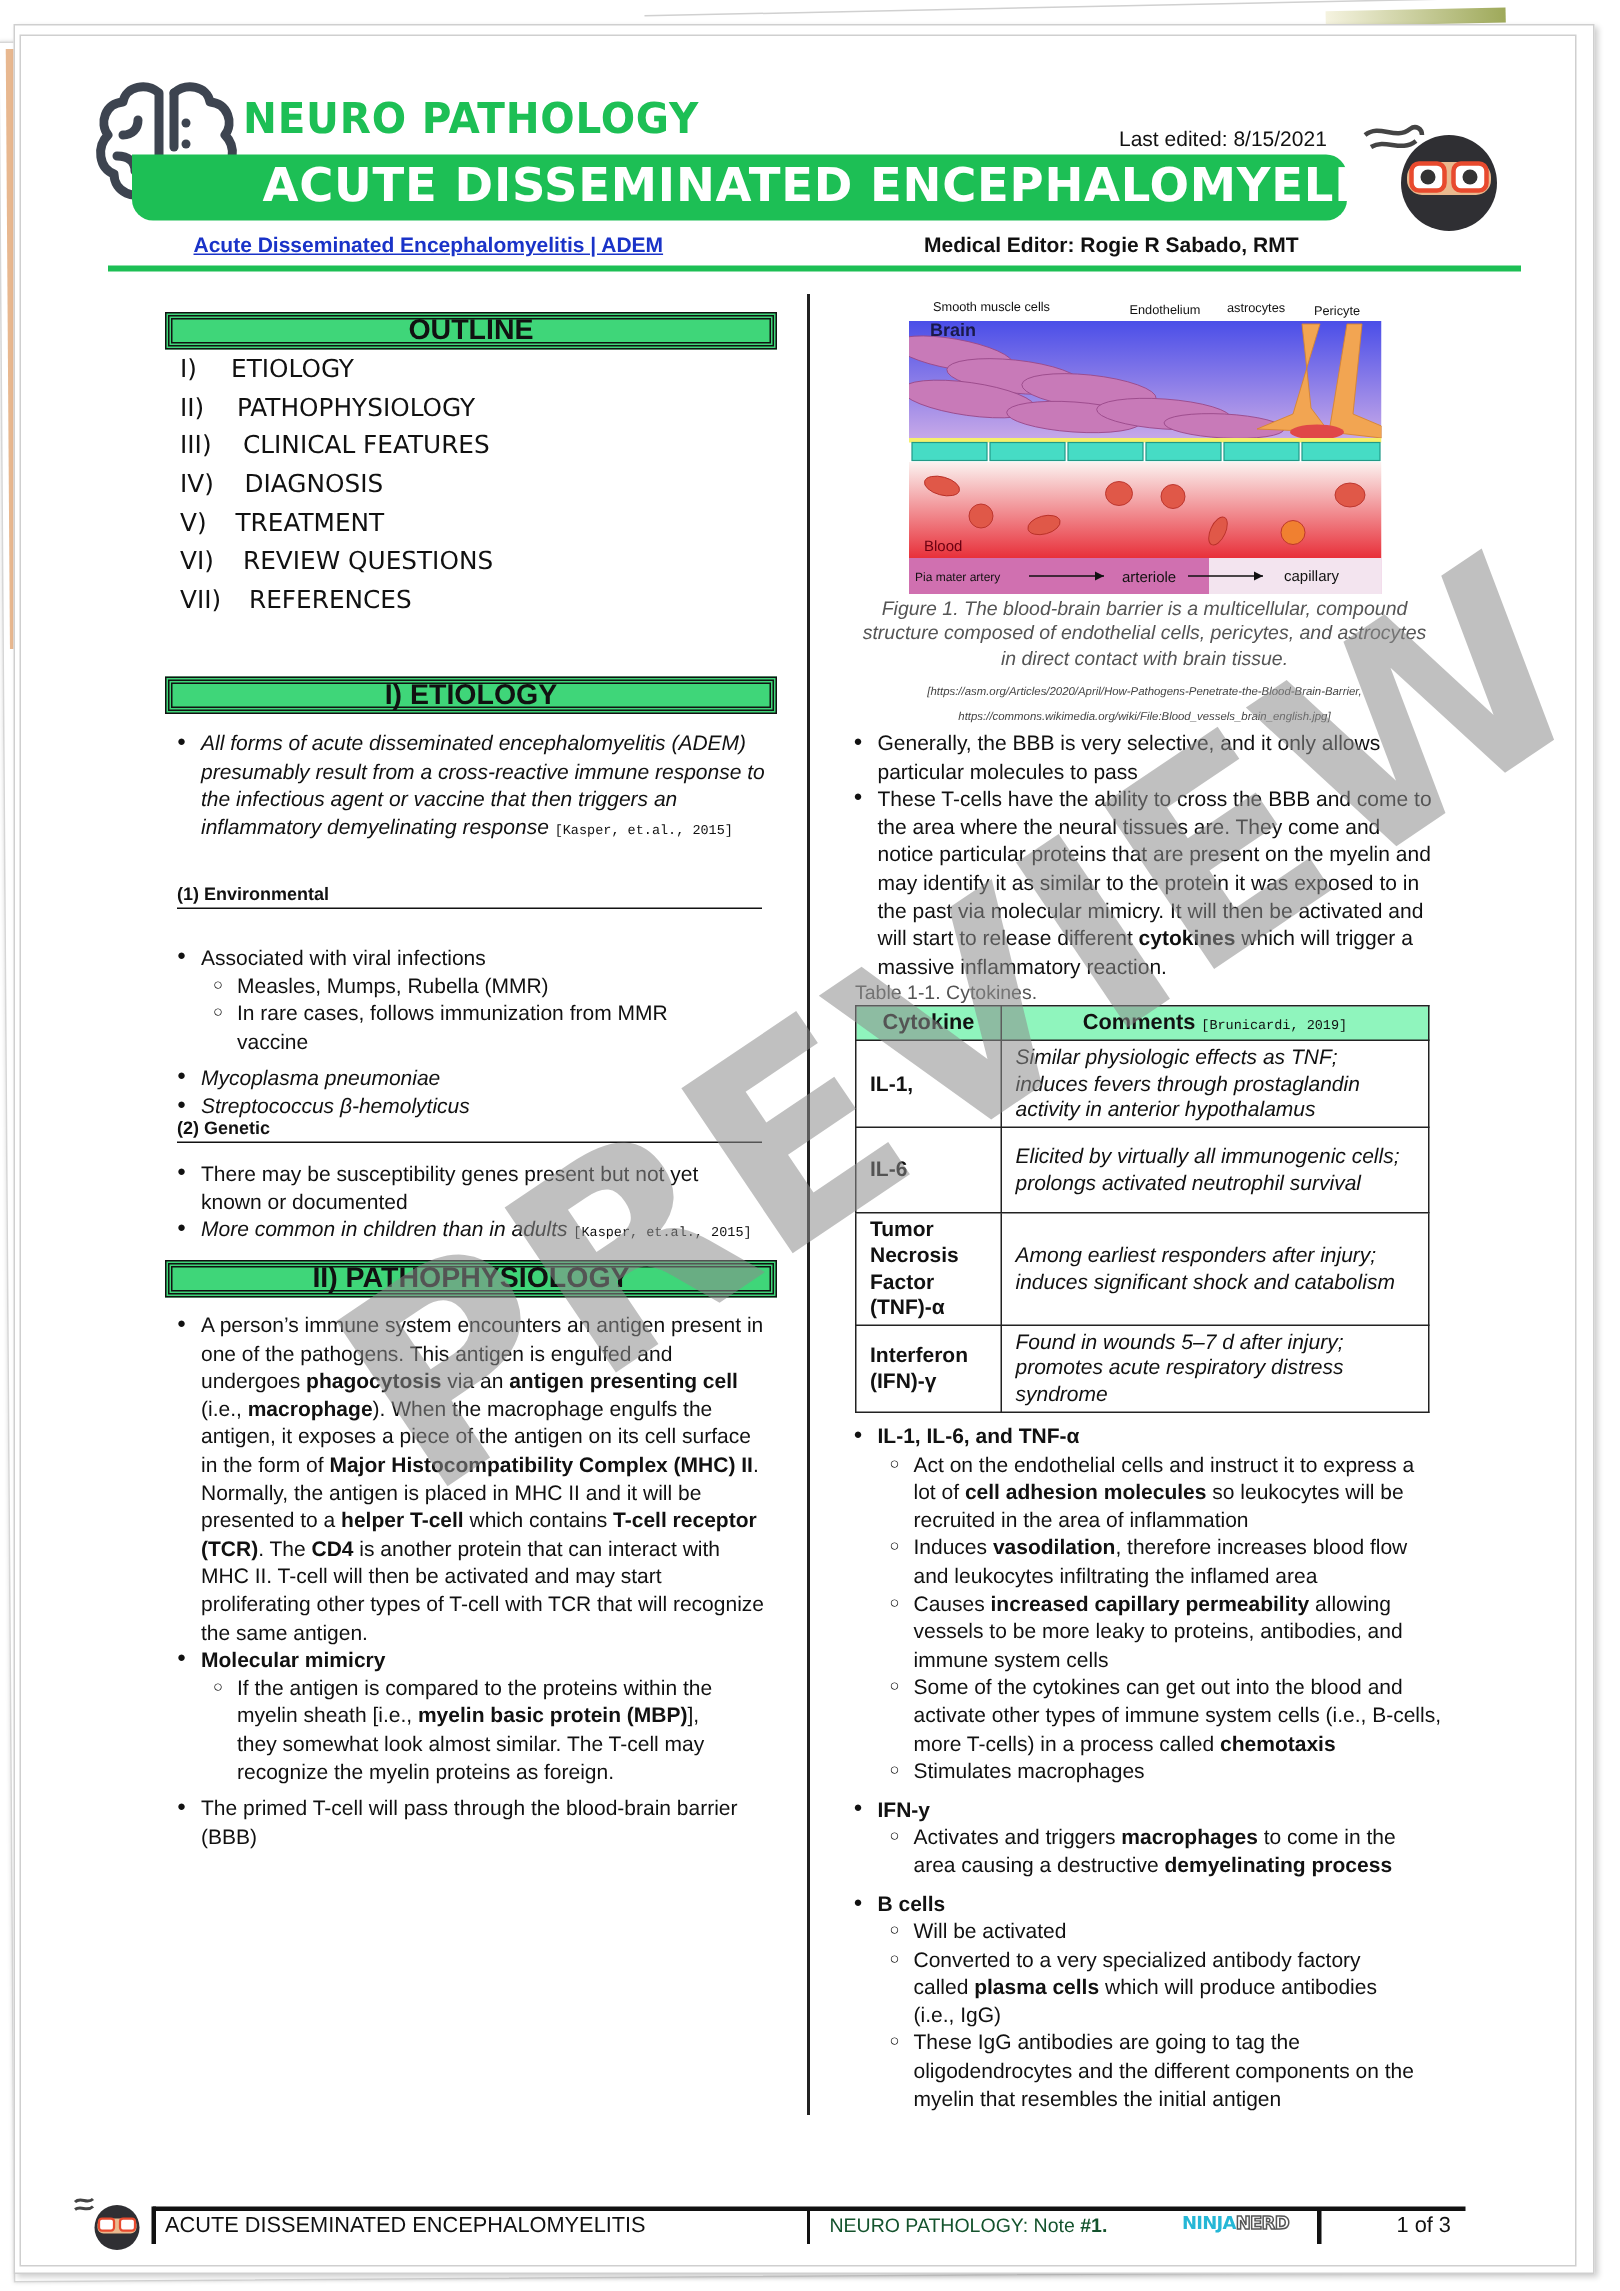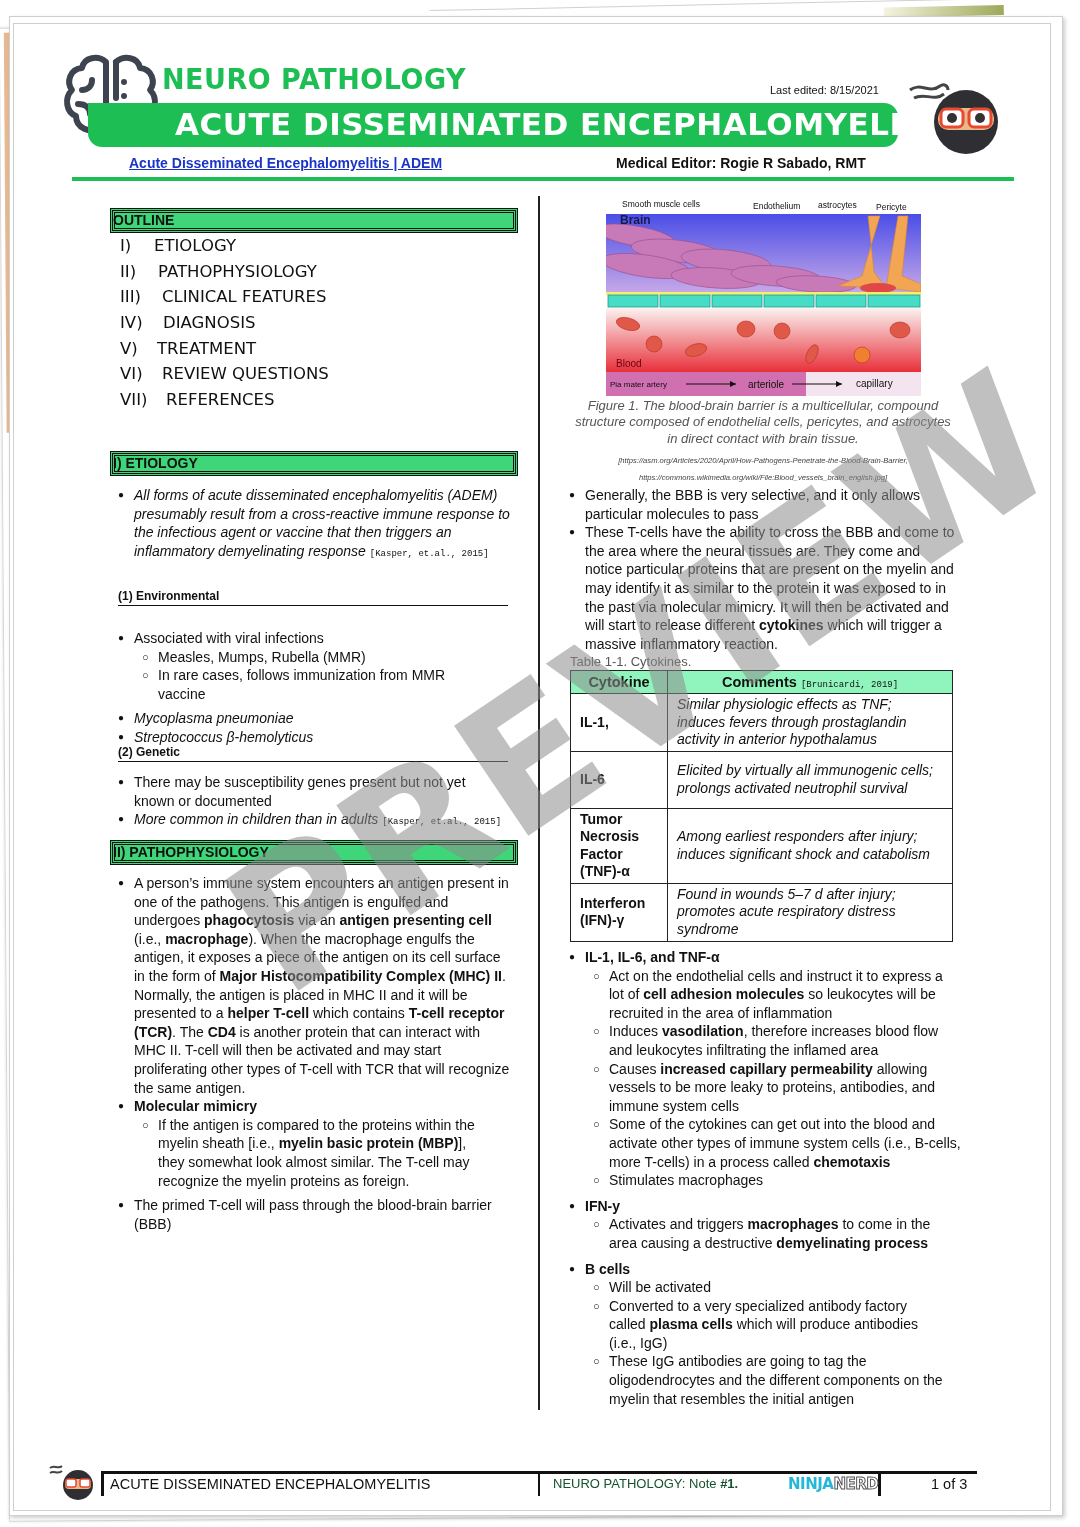--- a/index.html
+++ b/index.html
@@ -13,30 +13,30 @@
   .sheet-back2::after { content: ""; position: absolute; right: 6px; top: 6px; width: 120px; height: 10px; background: linear-gradient(90deg, #f5f3e0, #9ea95a); }
   .sheet-mid { position: absolute; left: 9px; top: 16px; width: 1054px; height: 1500px; background: #fff; border: 1px solid #cfcfcf; box-shadow: 2px 2px 4px rgba(0,0,0,0.2); }
   .page { position: absolute; left: 13px; top: 23px; width: 1038px; height: 1488px; background: #fff; border: 1px solid #cfcfcf; }
 
   
   .brain-icon { position: absolute; left: 62px; top: 52px; width: 98px; height: 88px; }
   .warn-icon { position: absolute; left: 118px; top: 108px; width: 42px; height: 38px; }
   .hdr-sub { position: absolute; left: 162px; top: 64px; font-family: "DejaVu Sans", sans-serif; font-weight: bold; font-size: 27px; color: #1dbf55; letter-spacing: 0.5px; transform: scaleY(1.05); }
   .hdr-bar { position: absolute; left: 88px; top: 103px; width: 810px; height: 44px; background: #1dbf55; border-radius: 0 14px 14px 14px; }
   .hdr-title { position: absolute; left: 175px; top: 106px; font-family: "DejaVu Sans", sans-serif; font-weight: bold; font-size: 31px; color: #fff; letter-spacing: 0.5px; white-space: nowrap; }
-  .last-edited { position: absolute; left: 746px; top: 84px; font-size: 11px; color: #111; margin-left: 24px; }
+  .last-edited { position: absolute; left: 746px; top: 84px; font-size: 14px; color: #111; }
   .ninja { position: absolute; left: 908px; top: 78px; width: 92px; height: 80px; }
   .hdr-link { position: absolute; left: 129px; top: 155px; font-size: 14px; font-weight: bold; color: #1a33c8; text-decoration: underline; }
   .editor { position: absolute; left: 616px; top: 155px; font-size: 14px; font-weight: bold; color: #111; }
   .hdr-rule { position: absolute; left: 72px; top: 177px; width: 942px; height: 4px; background: #1dbf55; }
 
   .col-divider { position: absolute; left: 538px; top: 196px; width: 2px; height: 1214px; background: #222; }
 
   
-  .sec-box { position: absolute; left: 110px; width: 408px; height: 25px; border: 3px double #111; outline: 1px solid #111; outline-offset: -5px; background: #3fd679; text-align: left; font-weight: bold; font-size: 14px; line-height: 19px; color: #111; }
+  .sec-box { position: absolute; left: 110px; width: 408px; height: 25px; border: 3px double #111; outline: 1px solid #111; outline-offset: -5px; background: #3fd679; text-align: center; font-weight: bold; font-size: 19px; line-height: 19px; color: #111; }
 
   .outline-list { position: absolute; left: 120px; top: 236px; font-family: "DejaVu Sans", sans-serif; font-size: 16.5px; color: #111; }
   .outline-list li { list-style: none; height: 25.7px; white-space: nowrap; }
   .outline-list .num { display: inline-block; width: 34px; }
 
   .txt { position: absolute; font-size: 14px; line-height: 18.6px; color: #111; }
   .bullet { position: relative; padding-left: 16px; }
   .bullet::before { content: "●"; position: absolute; left: 0; top: 0; font-size: 10px; }
   .sub { position: relative; padding-left: 16px; margin-left: 24px; }
   .sub::before { content: "○"; position: absolute; left: 0; top: 0; font-size: 11px; }
@@ -63,21 +63,21 @@
   .watermark { position: absolute; left: 160px; top: 620px; font-family: "DejaVu Sans", sans-serif; font-weight: bold; font-size: 182px; color: rgba(140,140,140,0.55); transform: rotate(-34deg); transform-origin: left top; letter-spacing: 2px; pointer-events: none; top: 860px; left: 190px; }
 
   
   .foot-ninja { position: absolute; left: 48px; top: 1462px; width: 50px; height: 40px; }
   .foot-rule { position: absolute; left: 102px; top: 1471px; width: 875px; height: 3px; background: #111; }
   .foot-left-tick { position: absolute; left: 101px; top: 1471px; width: 3px; height: 25px; background: #111; }
   .foot-mid-tick { position: absolute; left: 538px; top: 1474px; width: 1.5px; height: 22px; background: #111; }
   .foot-right-tick { position: absolute; left: 878px; top: 1474px; width: 3px; height: 22px; background: #111; }
   .foot-title { position: absolute; left: 110px; top: 1476px; font-size: 14.5px; color: #111; }
   .foot-note { position: absolute; left: 553px; top: 1476px; font-size: 13px; color: #14532d; text-align: right; }
-  .foot-logo { position: absolute; left: 788px; top: 1475px; font-family: "DejaVu Sans", sans-serif; font-weight: bold; font-size: 15px; letter-spacing: -0.5px; }
+  .foot-logo { position: absolute; left: 788px; top: 1475px; font-family: "DejaVu Sans", sans-serif; font-weight: bold; font-size: 12px; letter-spacing: -0.5px; }
   .foot-logo .ninja-part { color: #25b7d6; }
   .foot-logo .nerd-part { color: #fff; -webkit-text-stroke: 1px #555; }
   .foot-page { position: absolute; left: 931px; top: 1476px; font-size: 14.5px; color: #111; }
 </style>
 </head>
 <body>
 
 <div class="sheet-back2"></div>
 <div class="sheet-back1"></div>
 <div class="sheet-mid"></div>

